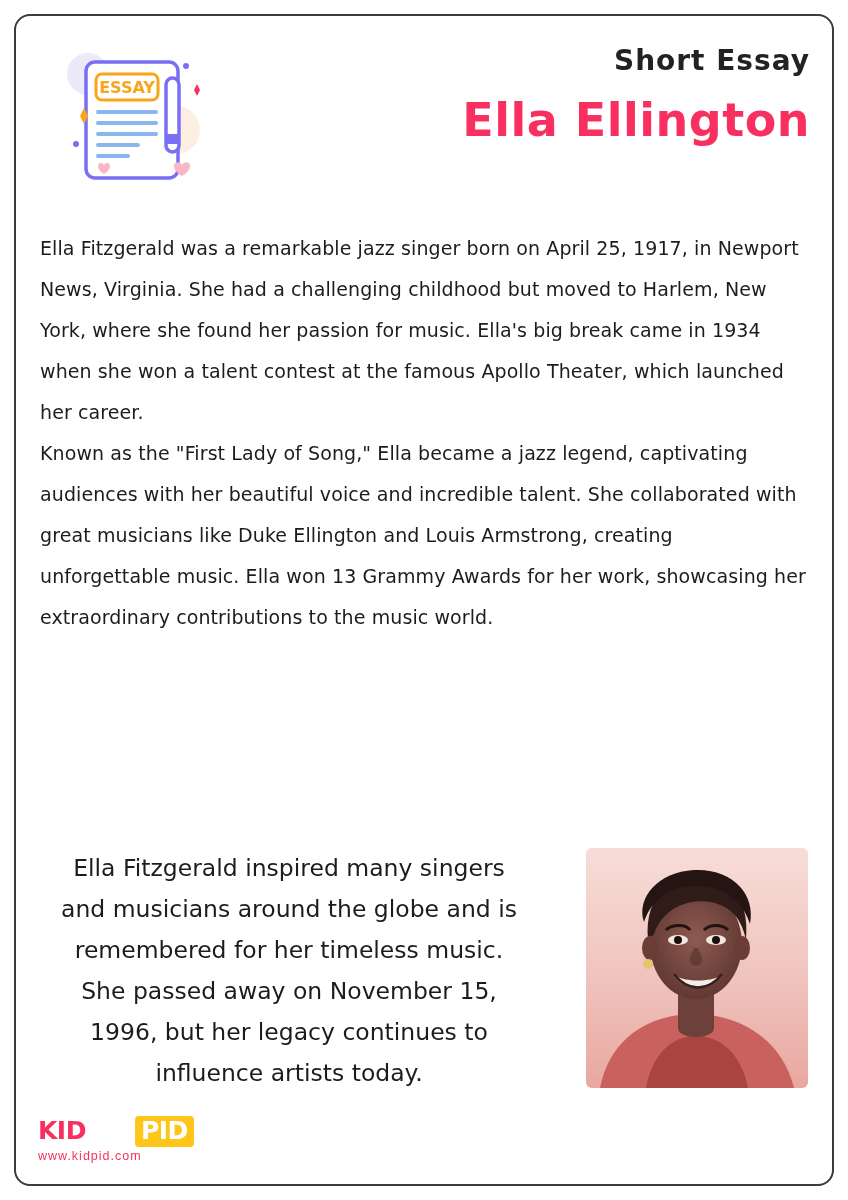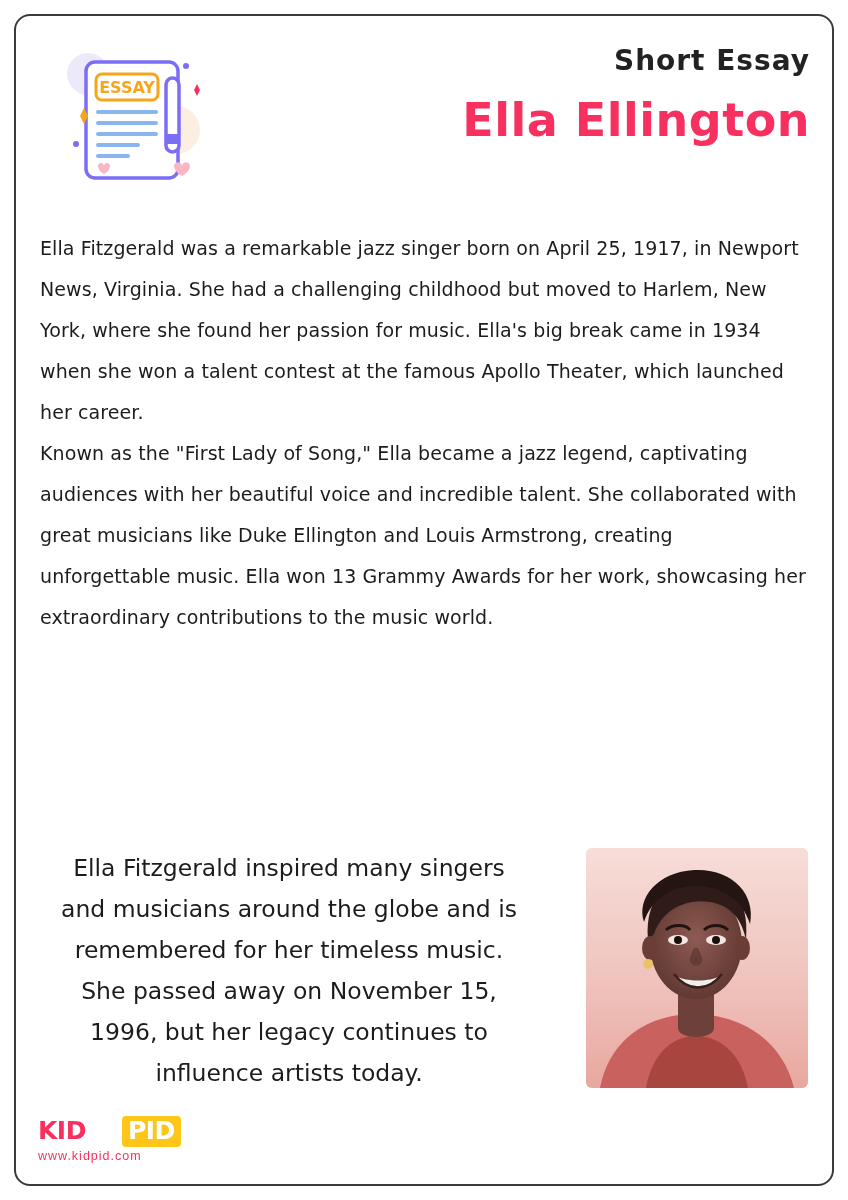--- a/index.html
+++ b/index.html
@@ -145,21 +145,21 @@
     letter-spacing: -0.5px;
   }
   .logo-pid {
     font-family: "DejaVu Sans", sans-serif;
     font-size: 25px;
     font-weight: bold;
     color: #ffffff;
     background: #ffc61a;
     padding: 0 6px 2px 6px;
     border-radius: 4px;
-    margin-left: 2px;
+    margin-left: 15px;
     letter-spacing: -0.5px;
   }
   .logo-url {
     font-family: Liberation Sans, sans-serif;
     font-size: 12.5px;
     color: #f8305f;
     letter-spacing: 1px;
     margin-top: 3px;
   }
   .footer-note {

